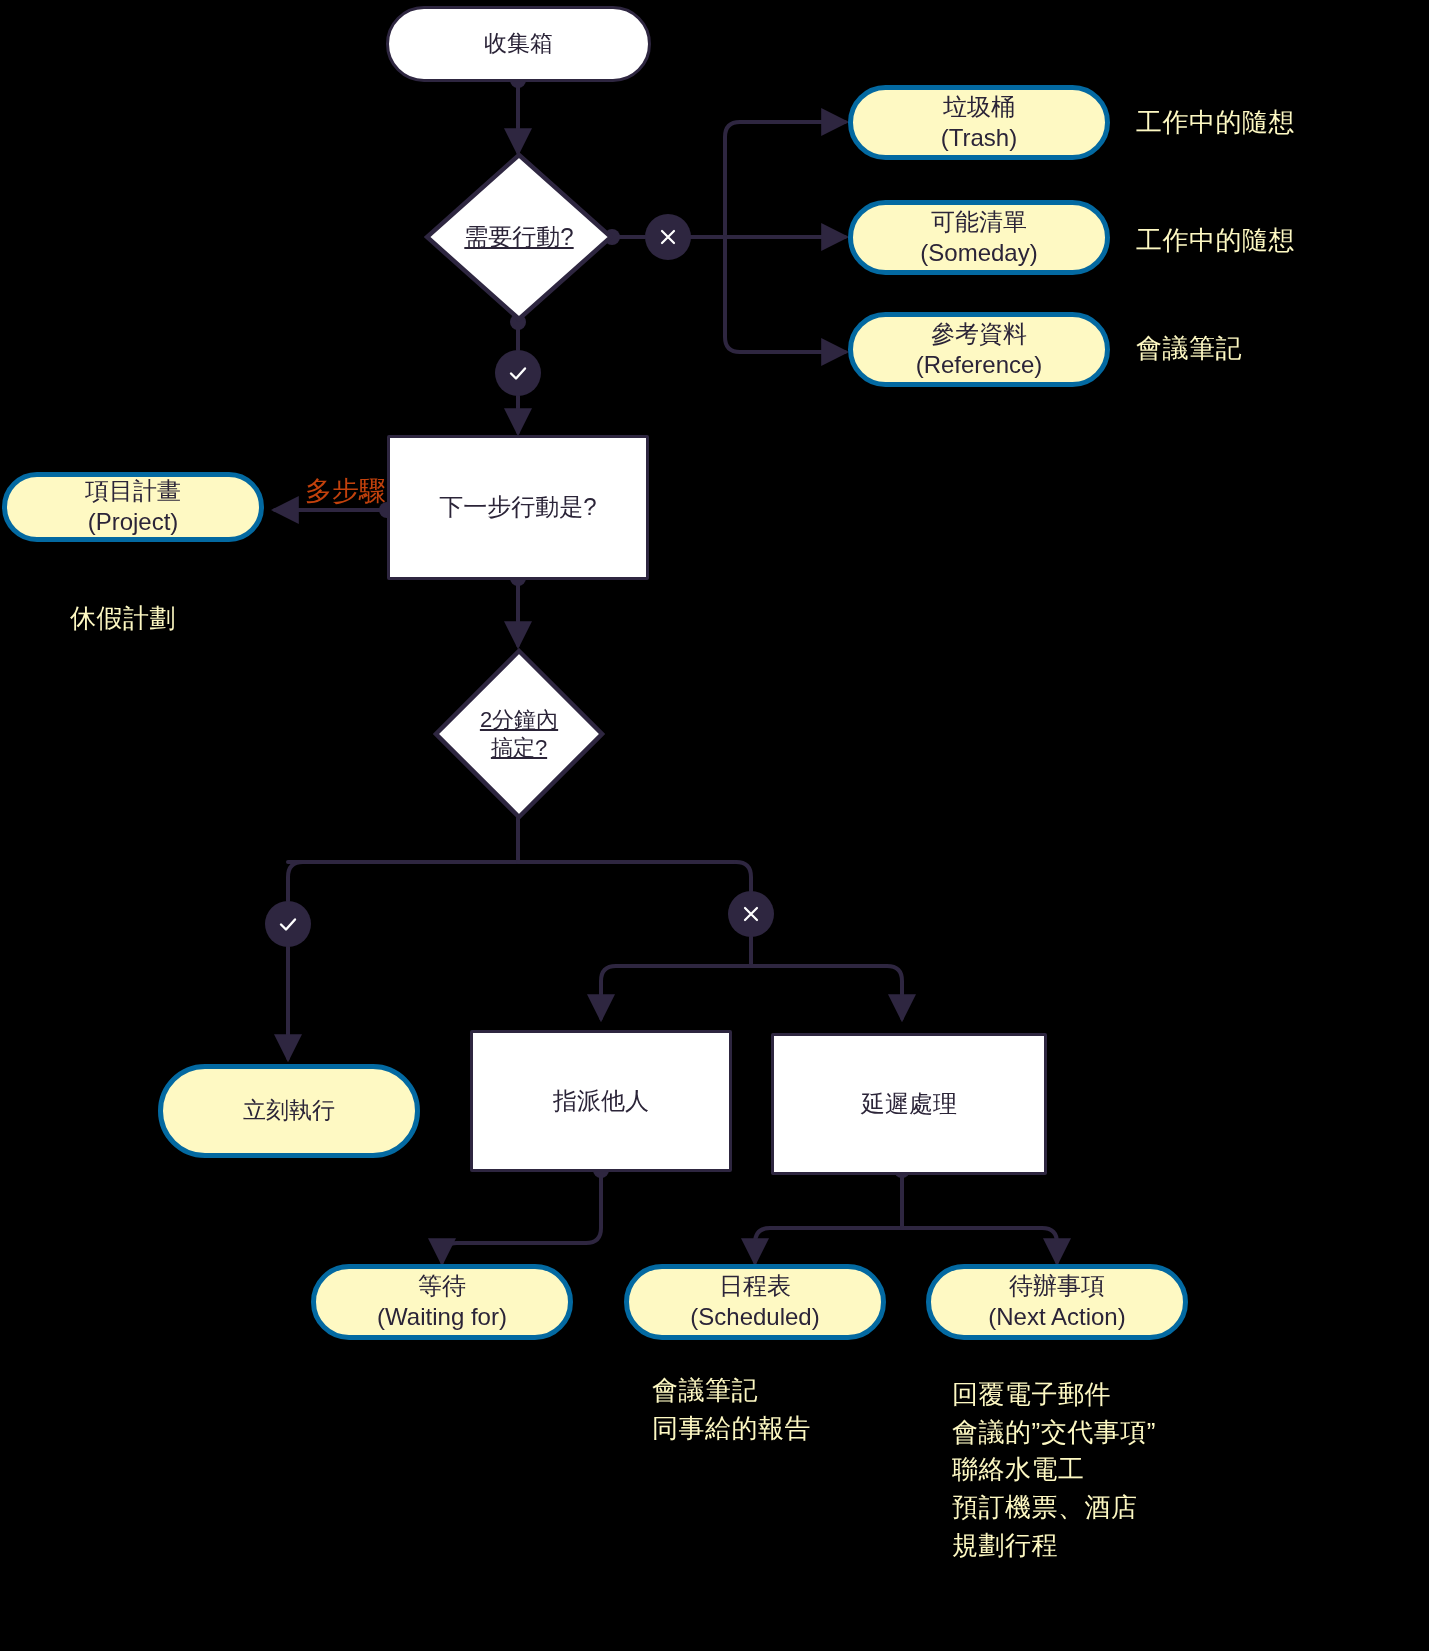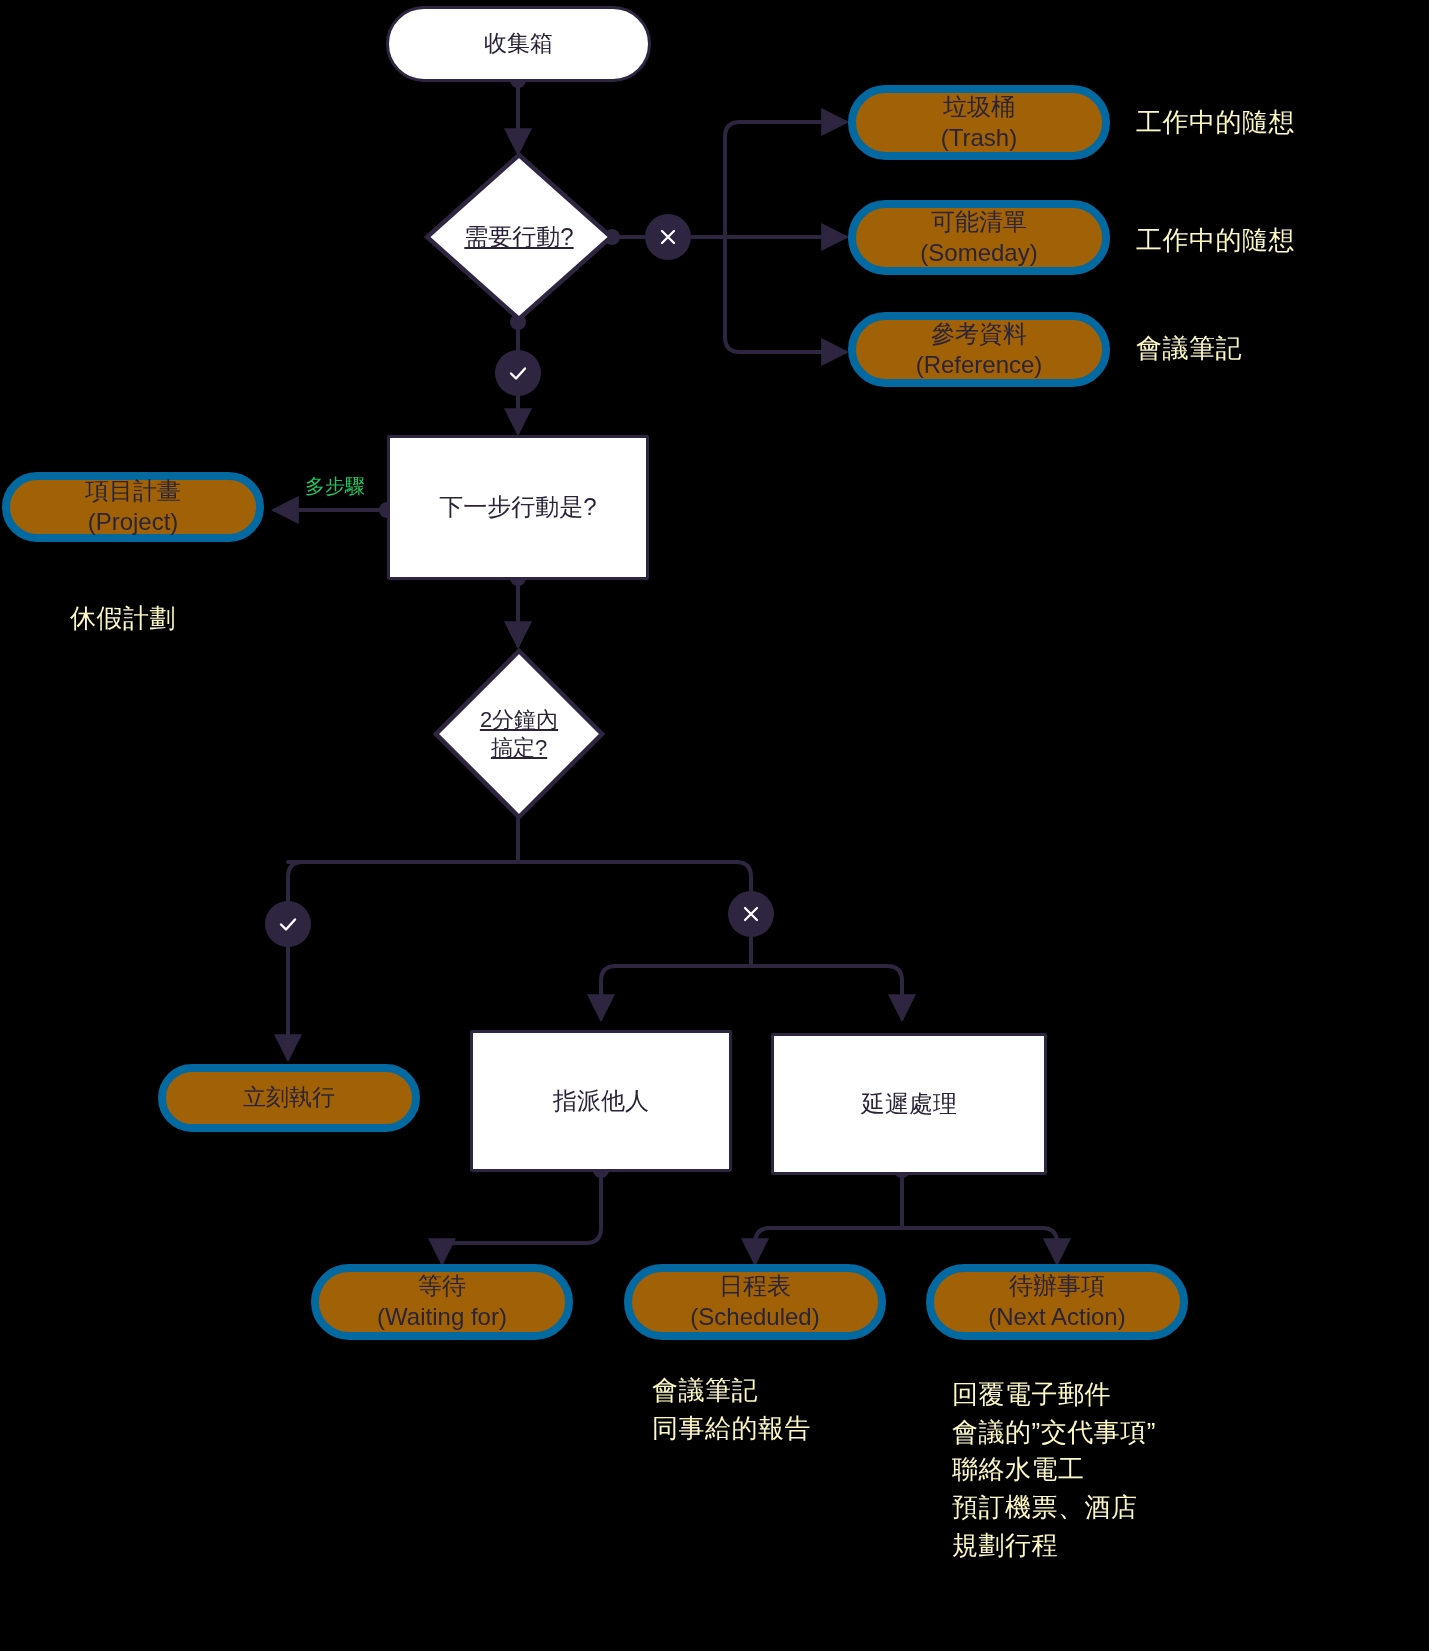--- a/index.html
+++ b/index.html
@@ -25,22 +25,22 @@
     box-sizing:border-box;
     display:flex;
     align-items:center;
     justify-content:center;
     text-align:center;
     color:#2b2438;
     line-height:1.28;
     white-space:pre-line;
   }
   .n-stadium{
-    background:#a16207;
-    border:8px solid #0369a1;
+    background:#fef9c3;
+    border:5px solid #0369a1;
     border-radius:999px;
   }
   .n-stadium-white{
     background:#ffffff;
     border:3px solid #2e2640;
     border-radius:999px;
   }
   .n-rect{
     background:#ffffff;
     border:3px solid #2e2640;
@@ -69,22 +69,22 @@
     background:#2e2640;
     display:flex;
     align-items:center;
     justify-content:center;
     color:#ffffff;
     z-index:5;
   }
   .marker svg{display:block;}
   .edge-label{
     position:absolute;
-    color:#22c55e;
-    font-size:20px;
+    color:#c2410c;
+    font-size:27px;
     white-space:nowrap;
     z-index:6;
   }
   .annot{
     position:absolute;
     color:#fef9c3;
     font-size:26px;
     line-height:1.45;
     white-space:pre-line;
     letter-spacing:0.5px;
@@ -205,21 +205,21 @@
     <svg width="22" height="20" viewBox="0 0 22 20">
       <path d="M4 10.5 L9 15.5 L18 5.5" fill="none" stroke="#ffffff" stroke-width="2.4" stroke-linecap="round" stroke-linejoin="round"></path>
     </svg>
   </div>
   <div class="marker" style="left:728px;top:891px;">
     <svg width="20" height="20" viewBox="0 0 20 20">
       <path d="M4 4 L16 16 M16 4 L4 16" stroke="#ffffff" stroke-width="2.2" stroke-linecap="round"></path>
     </svg>
   </div>
 
-  <div class="node n-stadium t26" style="left:158px;top:1064px;width:262px;height:68px;">立刻執行</div>
+  <div class="node n-stadium t26" style="left:158px;top:1064px;width:262px;height:94px;">立刻執行</div>
 
   <div class="node n-rect t24" style="left:470px;top:1030px;width:262px;height:142px;">指派他人</div>
 
   <div class="node n-rect t24" style="left:771px;top:988px;width:276px;height:142px;margin-top:45px;">延遲處理</div>
 
   <div class="node n-stadium t24" style="left:311px;top:1264px;width:262px;height:76px;">等待
 (Waiting for)</div>
 
   <div class="node n-stadium t24" style="left:624px;top:1264px;width:262px;height:76px;">日程表
 (Scheduled)</div>

